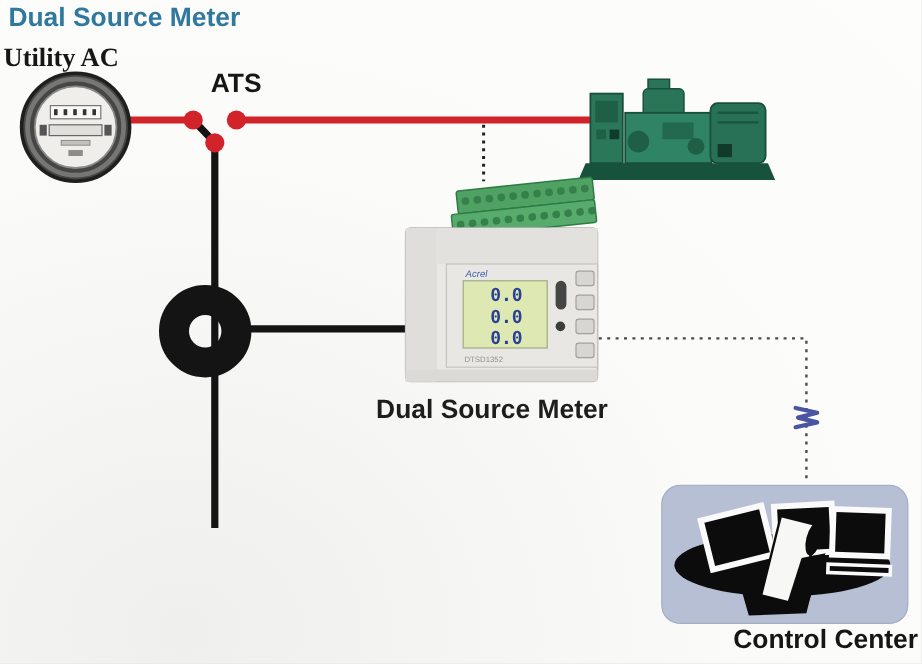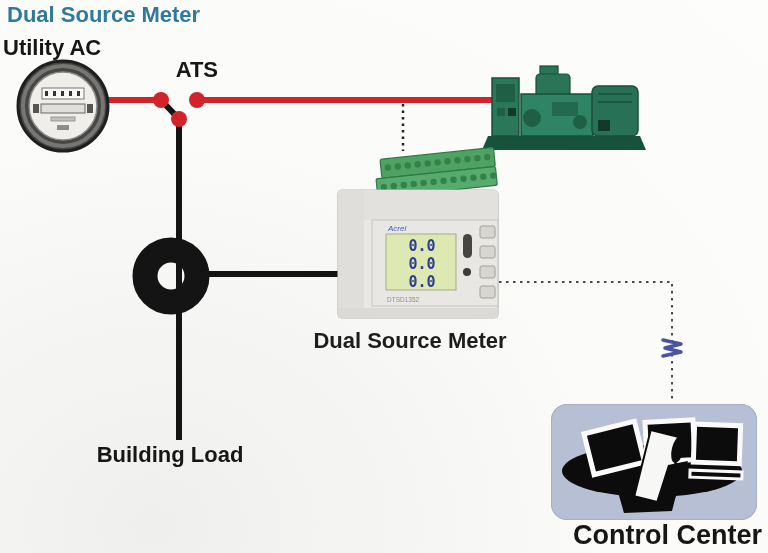--- a/index.html
+++ b/index.html
@@ -153,19 +153,18 @@
       <rect x="136" y="64" width="52" height="7" fill="#0c0c0c" stroke="#fafafa" stroke-width="3" transform="rotate(2 160 66)"></rect>
       <g transform="rotate(14 104 60)">
         <rect x="88" y="26" width="32" height="68" fill="#f7f7f5" stroke="#0c0c0c" stroke-width="2"></rect>
         <ellipse cx="119" cy="38" rx="6" ry="14" fill="#0c0c0c"></ellipse>
       </g>
       <polygon points="114,58 134,54 118,100 100,102" fill="#0c0c0c"></polygon>
     </svg>
   </div>
 
   <div class="abs z3 page-title" style="left:7px;top:2px;">Dual Source Meter</div>
-  <div class="abs z3 lbl" style="left:3px;top:36px;font-size:22px;">Utility AC</div>
+  <div class="abs z3 lbl" style="left:3px;top:36px;font-size:22px;font-family:Liberation Serif, serif;">Utility AC</div>
   <div class="abs z3 lbl center" style="left:148px;top:58px;width:70px;font-size:22px;text-align:right;">ATS</div>
-  <div class="abs z3 lbl center" style="left:75px;top:443px;width:190px;font-size:22px;">Building Load</div>
   <div class="abs z3 caption center" style="left:295px;top:328px;width:230px;">Dual Source Meter</div>
-  <div class="abs z3 lbl center" style="left:570px;top:521px;width:195px;font-size:27px;">Control Center</div>
+  <div class="abs z3 lbl center" style="left:570px;top:521px;width:195px;font-size:22px;text-align:right;">Control Center</div>
 
 </div>
 
 </body></html>

